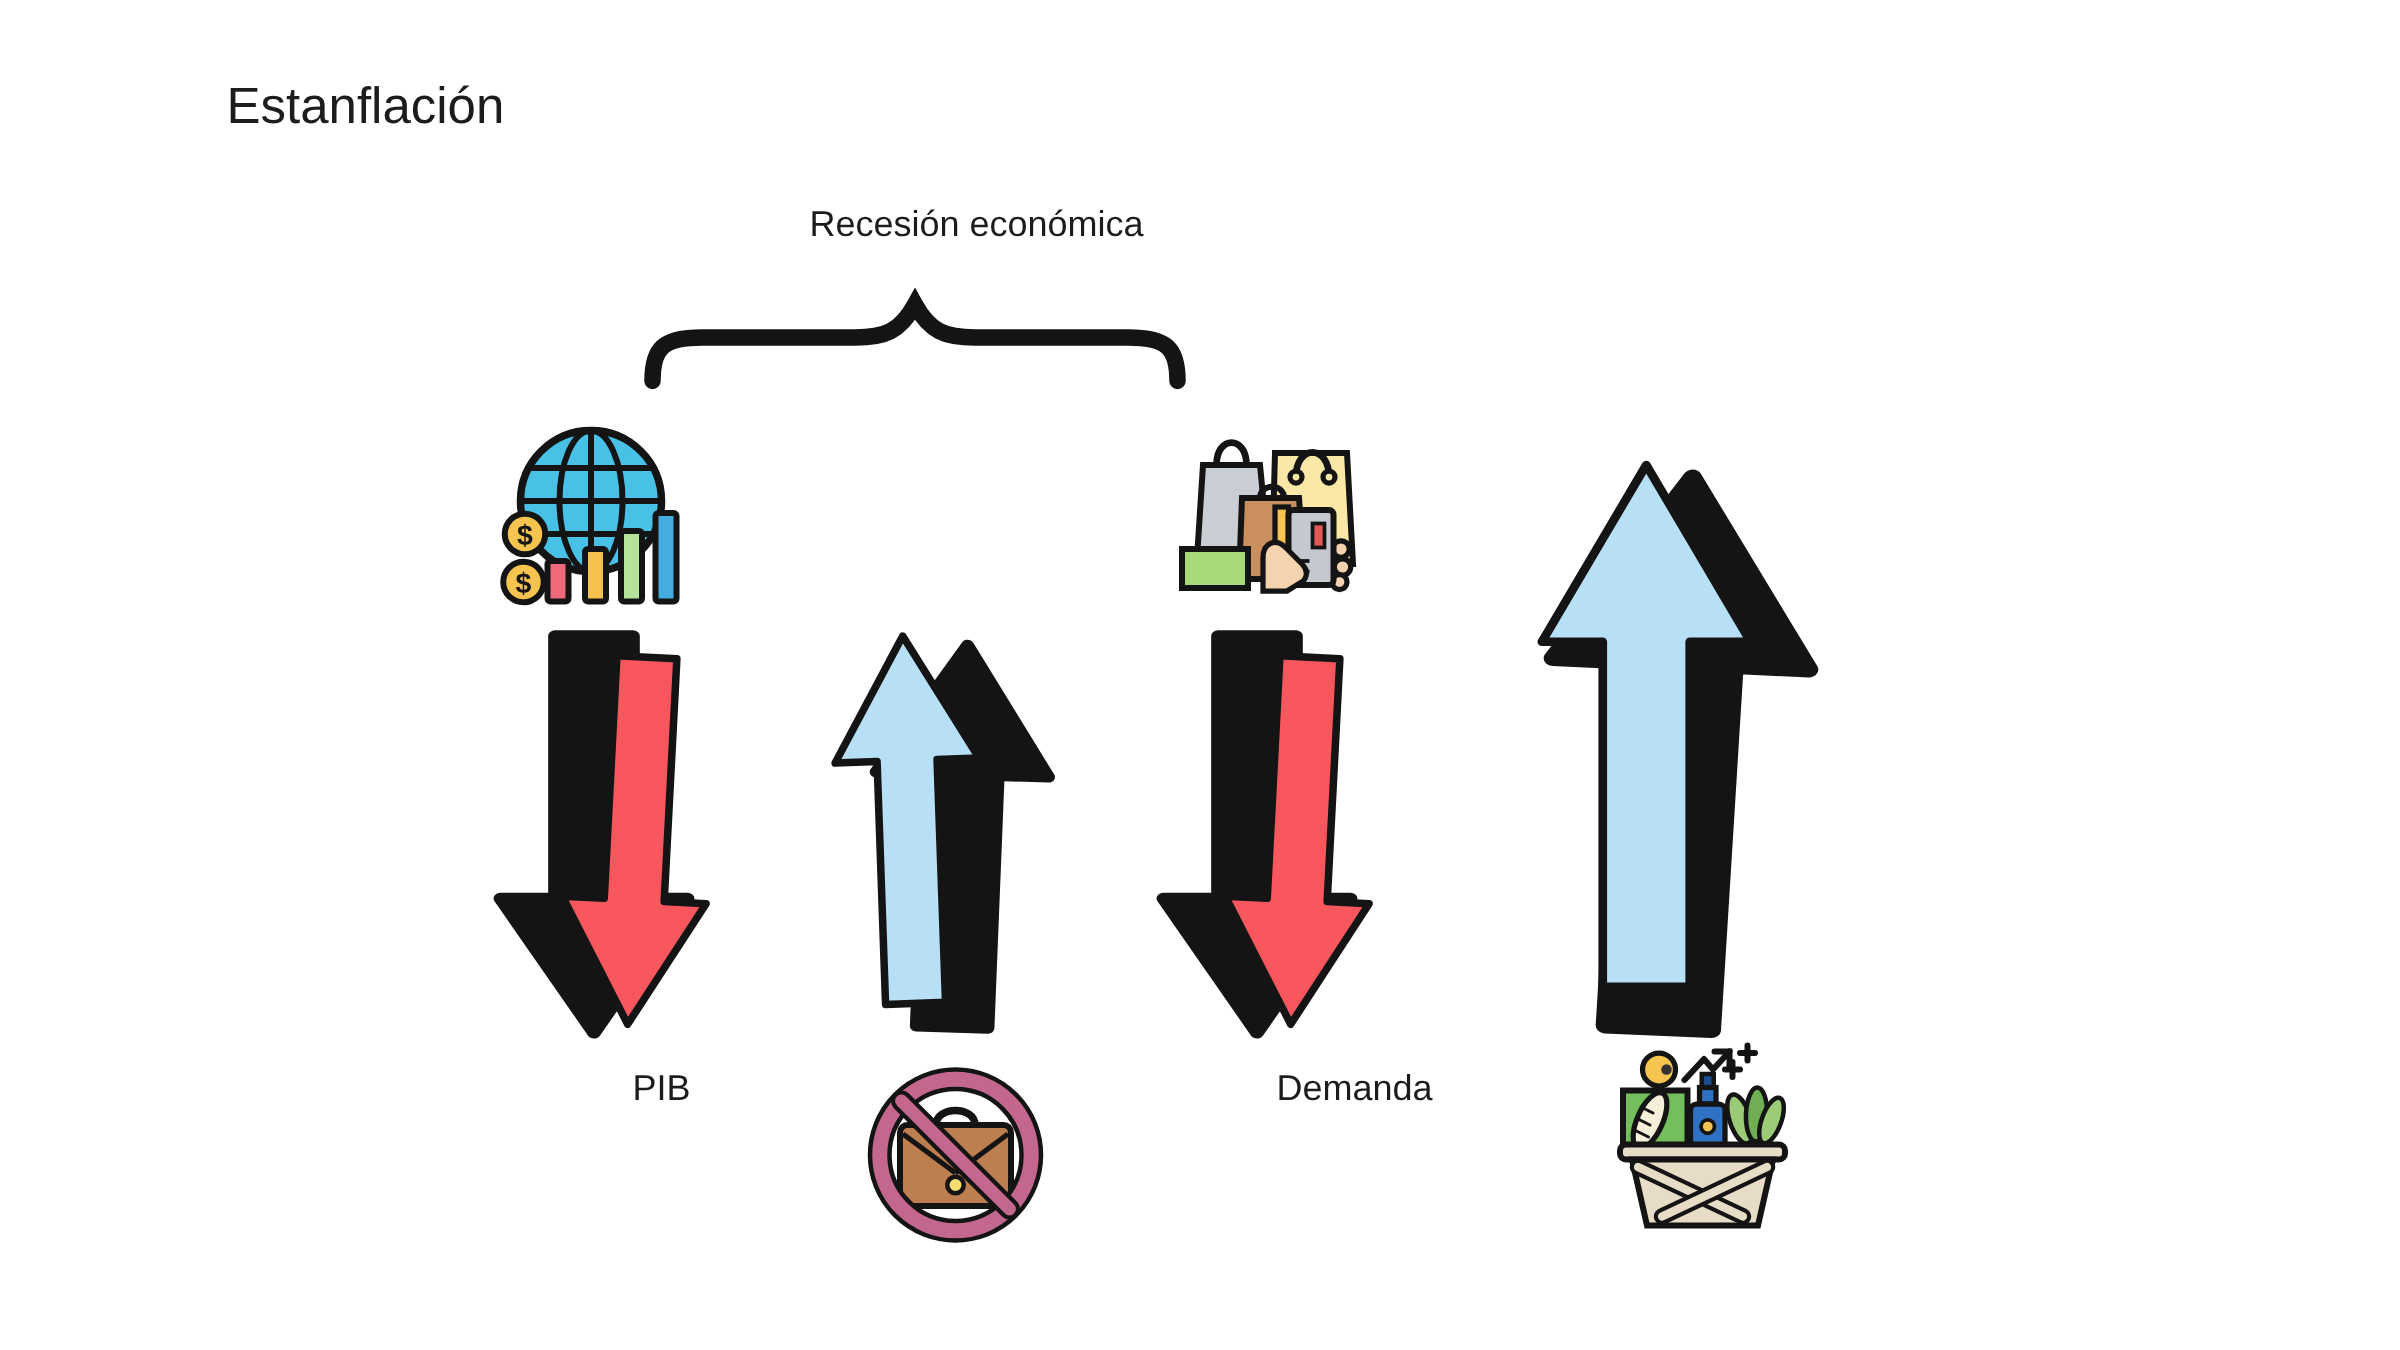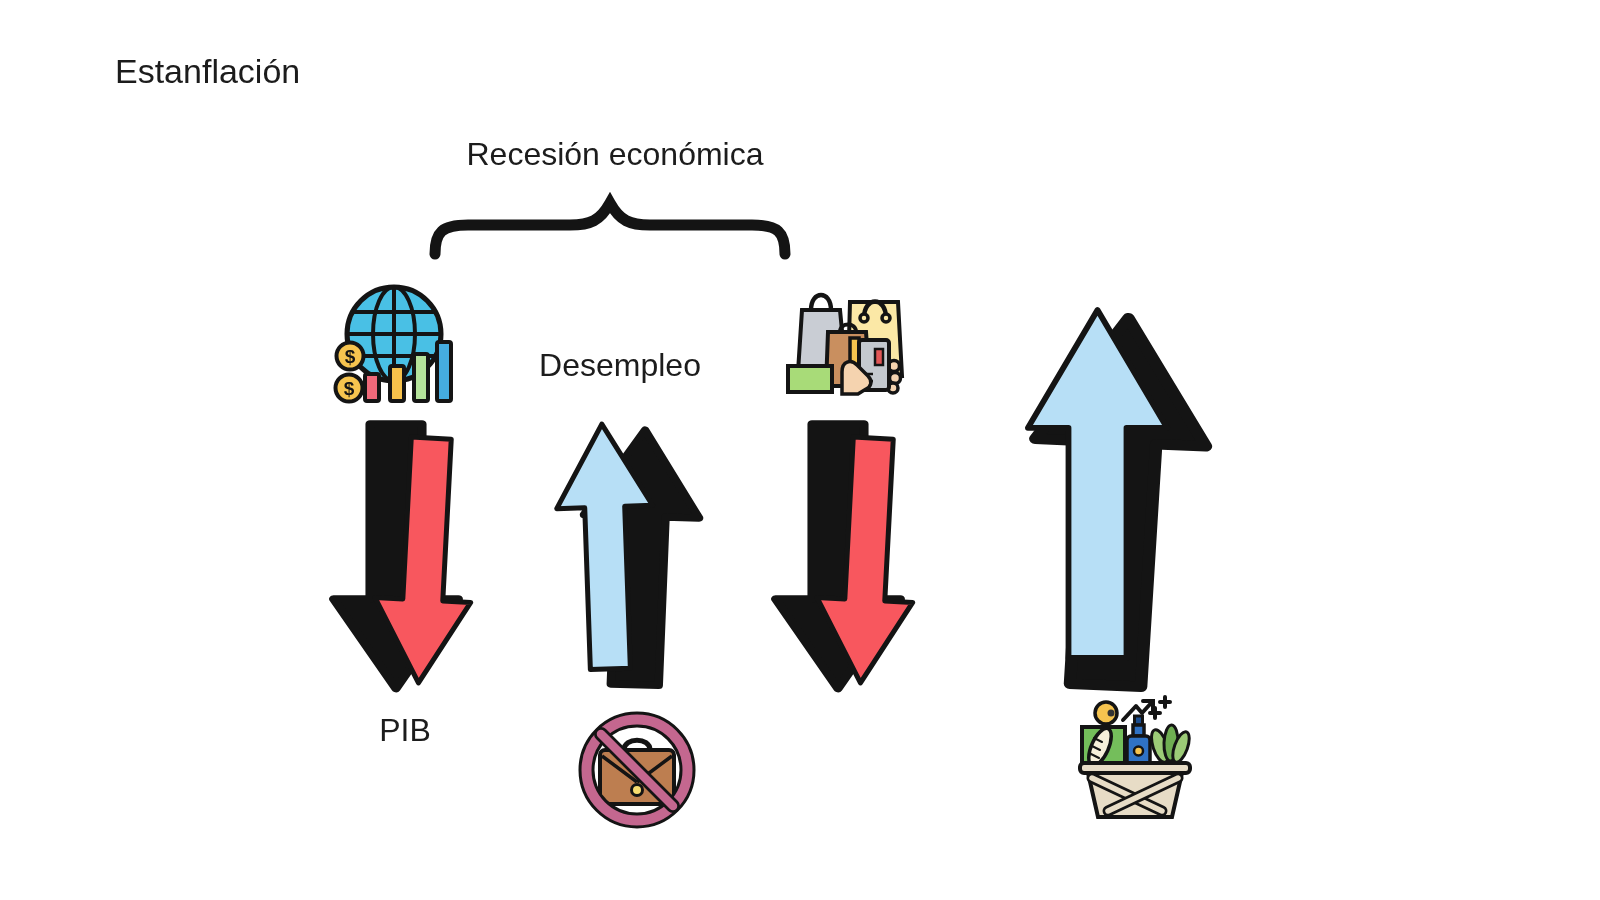--- a/index.html
+++ b/index.html
@@ -1,22 +1,22 @@
 <!DOCTYPE html>
 <html><head>
 <meta charset="utf-8">
 <style>
   html,body{margin:0;padding:0;background:#ffffff;}
   .canvas{
     position:relative;width:1600px;height:900px;background:#ffffff;overflow:hidden;
     font-family:"Liberation Sans",sans-serif;color:#1c1c1c;
   }
-  .label{position:absolute;color:#1c1c1c;text-align:center;line-height:1.15;white-space:nowrap;}
+  .label{position:absolute;color:#1c1c1c;text-align:center;line-height:1.15;white-space:nowrap;margin-left:36px;}
   .t-title{font-size:34px;text-align:left;}
-  .t-node{font-size:32px;}
+  .t-node{font-size:24px;}
   .abs{position:absolute;}
   svg{display:block;overflow:visible;}
 </style>
 </head>
 <body>
 
 <div class="canvas">
 
   <div class="label t-title" style="left:115px;top:52px;">Estanflación</div>
 
@@ -36,21 +36,20 @@
     <circle cx="16" cy="74" r="13.5" fill="#F6C44F" stroke="#141414" stroke-width="4"></circle>
     <text x="16" y="81" text-anchor="middle" font-size="19" font-weight="bold" fill="#141414">$</text>
     <circle cx="15" cy="106" r="13.5" fill="#F6C44F" stroke="#141414" stroke-width="4"></circle>
     <text x="15" y="113" text-anchor="middle" font-size="19" font-weight="bold" fill="#141414">$</text>
     <rect x="31" y="92" width="14" height="27" rx="2" fill="#F0697A" stroke="#141414" stroke-width="4"></rect>
     <rect x="56" y="84" width="14" height="35" rx="2" fill="#F6C14B" stroke="#141414" stroke-width="4"></rect>
     <rect x="80" y="72" width="14" height="47" rx="2" fill="#B5E39B" stroke="#141414" stroke-width="4"></rect>
     <rect x="103" y="60" width="14" height="59" rx="2" fill="#45ACE0" stroke="#141414" stroke-width="4"></rect>
   </svg>
 
-  <div class="label t-node" style="left:510px;top:347px;width:220px;">Desempleo</div>
 
   <svg class="abs" style="left:786px;top:282px;" width="118" height="112" viewBox="0 0 118 112">
     <path d="M25,28 C25,8 45,8 45,28" fill="none" stroke="#141414" stroke-width="4.5"></path>
     <path d="M16,28 L54,28 L60,90 L12,90 Z" fill="#C9CDD4" stroke="#141414" stroke-width="4"></path>
     <path d="M64,20 L112,20 L116,94 L62,94 Z" fill="#FBE8A6" stroke="#141414" stroke-width="4"></path>
     <path d="M78,36 C78,14 100,14 100,36" fill="none" stroke="#141414" stroke-width="4.5"></path>
     <circle cx="78" cy="36" r="4" fill="#FBE8A6" stroke="#141414" stroke-width="3.5"></circle>
     <circle cx="100" cy="36" r="4" fill="#FBE8A6" stroke="#141414" stroke-width="3.5"></circle>
     <path d="M54,50 C54,40 70,40 70,50" fill="none" stroke="#141414" stroke-width="4"></path>
     <path d="M42,50 L80,50 L84,104 L40,104 Z" fill="#C98F5F" stroke="#141414" stroke-width="4"></path>
@@ -94,20 +93,21 @@
     <rect x="28" y="44" width="74" height="54" rx="5" fill="#BD7E50" stroke="#141414" stroke-width="4"></rect>
     <path d="M30,50 L65,76 M100,50 L65,76" fill="none" stroke="#141414" stroke-width="3.5"></path>
     <circle cx="65" cy="84" r="5.5" fill="#F7DC6F" stroke="#141414" stroke-width="3"></circle>
     <circle cx="65" cy="64" r="50.5" fill="none" stroke="#C4678F" stroke-width="12.5"></circle>
     <circle cx="65" cy="64" r="57" fill="none" stroke="#141414" stroke-width="3"></circle>
     <circle cx="65" cy="64" r="44" fill="none" stroke="#141414" stroke-width="3"></circle>
     <line x1="29" y1="28" x2="101" y2="100" stroke="#141414" stroke-width="14" stroke-linecap="round"></line>
     <line x1="29" y1="28" x2="101" y2="100" stroke="#C4678F" stroke-width="8.5" stroke-linecap="round"></line>
   </svg>
 
+  <div class="label t-node" style="left:777px;top:712px;width:180px;">Demanda</div>
 
   <svg class="abs" style="left:1078px;top:694px;" width="116" height="128" viewBox="0 0 116 128">
     <circle cx="28" cy="19" r="11" fill="#F6C44F" stroke="#141414" stroke-width="3.5"></circle>
     <circle cx="33" cy="19" r="3.5" fill="#333333"></circle>
     <polyline points="45,26 58,12 64,19 75,7" fill="none" stroke="#141414" stroke-width="4" stroke-linecap="round" stroke-linejoin="round"></polyline>
     <path d="M65,7 L75,7 L75,17" fill="none" stroke="#141414" stroke-width="4" stroke-linecap="round"></path>
     <path d="M72,19 h10 M77,14 v10" stroke="#141414" stroke-width="4" stroke-linecap="round"></path>
     <path d="M82,8 h10 M87,3 v10" stroke="#141414" stroke-width="4" stroke-linecap="round"></path>
     <rect x="4" y="33" width="43" height="40" fill="#74BE5B" stroke="#141414" stroke-width="4"></rect>
     <ellipse cx="22" cy="53" rx="8.5" ry="20" transform="rotate(24 22 53)" fill="#F6EFDA" stroke="#141414" stroke-width="3.5"></ellipse>

